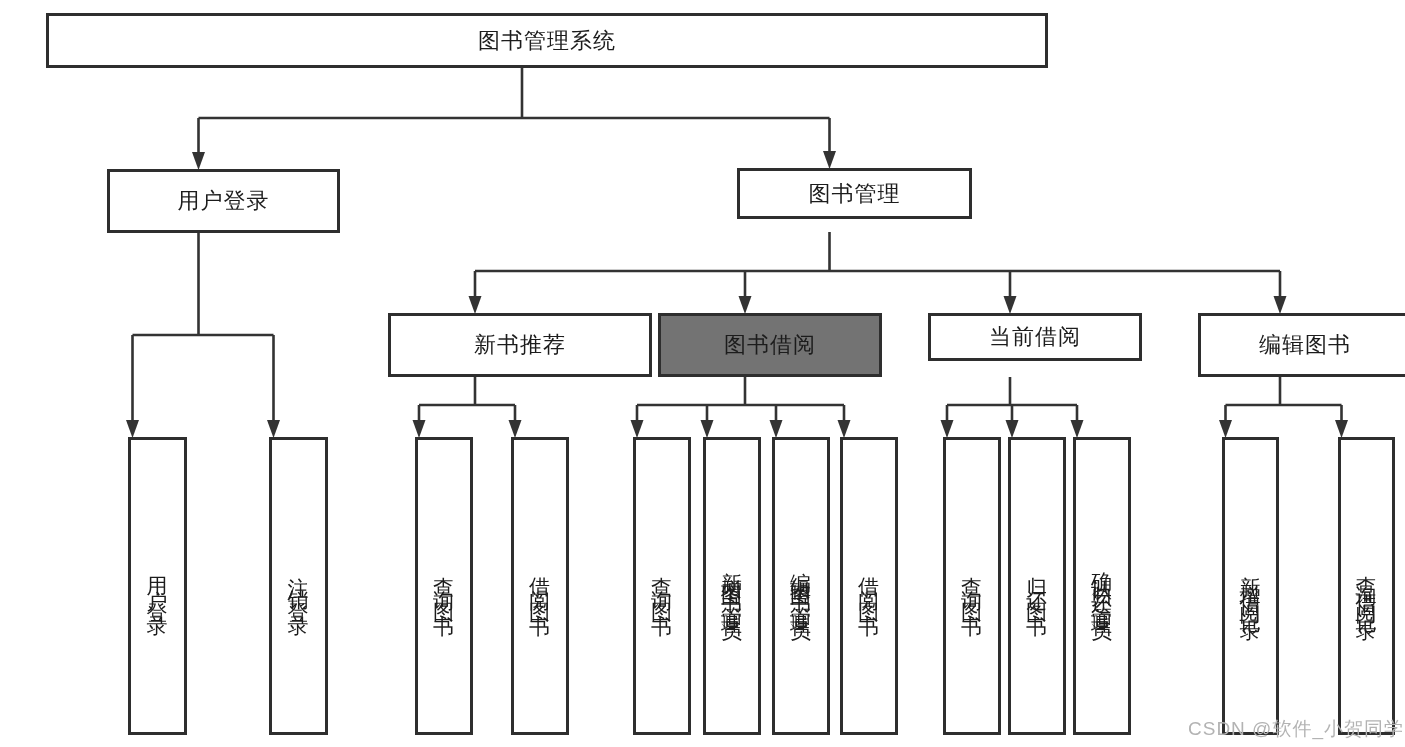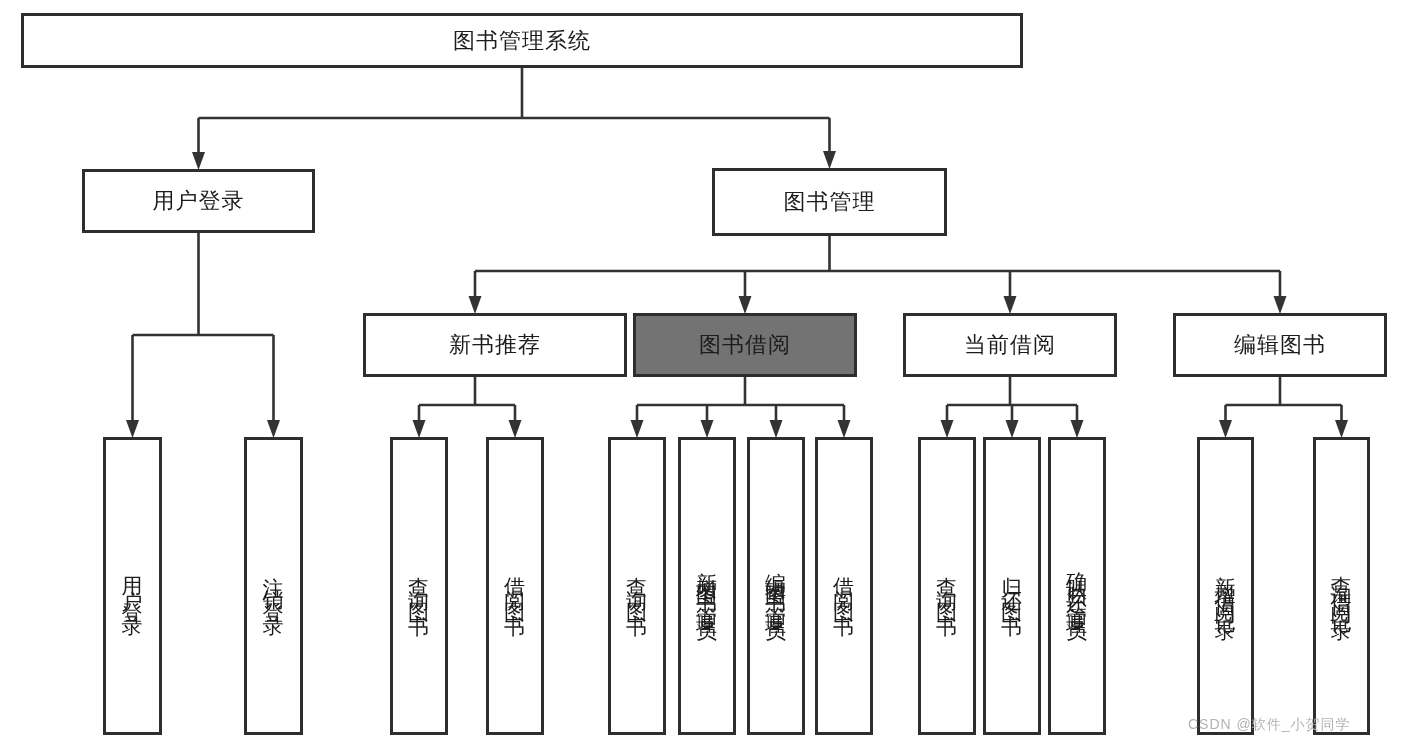--- a/index.html
+++ b/index.html
@@ -18,39 +18,40 @@
     pointer-events: none;
   }
   .node {
     position: absolute;
     box-sizing: border-box;
     background: #ffffff;
     display: flex;
     align-items: center;
     justify-content: center;
     text-align: center;
+    margin-left: 25px;
   }
   .node span {
     display: block;
     line-height: 1.15;
     white-space: nowrap;
   }
   .node.h span {
     font-size: 22px;
     letter-spacing: 1px;
   }
   .node.v span {
     writing-mode: vertical-rl;
     text-orientation: mixed;
     font-size: 21px;
     line-height: 1;
   }
   .watermark {
     position: absolute;
-    font-size: 14px;
+    font-size: 19px;
     letter-spacing: 1px;
     white-space: nowrap;
   }
 </style>
 </head>
 <body>
 
 <div class="canvas">
   <svg class="edges-svg" width="1405" height="747" viewBox="0 0 1405 747" xmlns="http://www.w3.org/2000/svg">
       <g>
@@ -94,30 +95,30 @@
         <polygon points="1335,420 1348,420 1341.5,438" fill="#333333"></polygon>
       </g>
     </svg>
   <div id="nodes-layer">
       <div class="node h" style="left: 21px; top: 13px; width: 1002px; height: 55px; border: 3px solid rgb(46, 46, 46); background: rgb(255, 255, 255); color: rgb(28, 28, 28);">
         <span>图书管理系统</span>
       </div>
       <div class="node h" style="left: 82px; top: 169px; width: 233px; height: 64px; border: 3px solid rgb(46, 46, 46); background: rgb(255, 255, 255); color: rgb(28, 28, 28);">
         <span>用户登录</span>
       </div>
-      <div class="node h" style="left: 712px; top: 168px; width: 235px; height: 68px; border: 3px solid rgb(46, 46, 46); background: rgb(255, 255, 255); color: rgb(28, 28, 28);">
+      <div class="node h" style="left: 712px; top: 168px; width: 235px; height: 51px; border: 3px solid rgb(46, 46, 46); background: rgb(255, 255, 255); color: rgb(28, 28, 28);">
         <span>图书管理</span>
       </div>
       <div class="node h" style="left: 363px; top: 313px; width: 264px; height: 64px; border: 3px solid rgb(46, 46, 46); background: rgb(255, 255, 255); color: rgb(28, 28, 28);">
         <span>新书推荐</span>
       </div>
       <div class="node h" style="left: 633px; top: 313px; width: 224px; height: 64px; border: 3px solid rgb(46, 46, 46); background: #737373; color: rgb(28, 28, 28);">
         <span>图书借阅</span>
       </div>
-      <div class="node h" style="left: 903px; top: 313px; width: 214px; height: 64px; border: 3px solid rgb(46, 46, 46); background: rgb(255, 255, 255); color: rgb(28, 28, 28);">
+      <div class="node h" style="left: 903px; top: 313px; width: 214px; height: 48px; border: 3px solid rgb(46, 46, 46); background: rgb(255, 255, 255); color: rgb(28, 28, 28);">
         <span>当前借阅</span>
       </div>
       <div class="node h" style="left: 1173px; top: 313px; width: 214px; height: 64px; border: 3px solid rgb(46, 46, 46); background: rgb(255, 255, 255); color: rgb(28, 28, 28);">
         <span>编辑图书</span>
       </div>
       <div class="node v" style="left: 103px; top: 437px; width: 59px; height: 298px; border: 3px solid rgb(46, 46, 46); background: rgb(255, 255, 255); color: rgb(28, 28, 28);">
         <span style="letter-spacing: 13px;">用户登录</span>
       </div>
       <div class="node v" style="left: 244px; top: 437px; width: 59px; height: 298px; border: 3px solid rgb(46, 46, 46); background: rgb(255, 255, 255); color: rgb(28, 28, 28);">
         <span style="letter-spacing: 13px;">注销登录</span>

